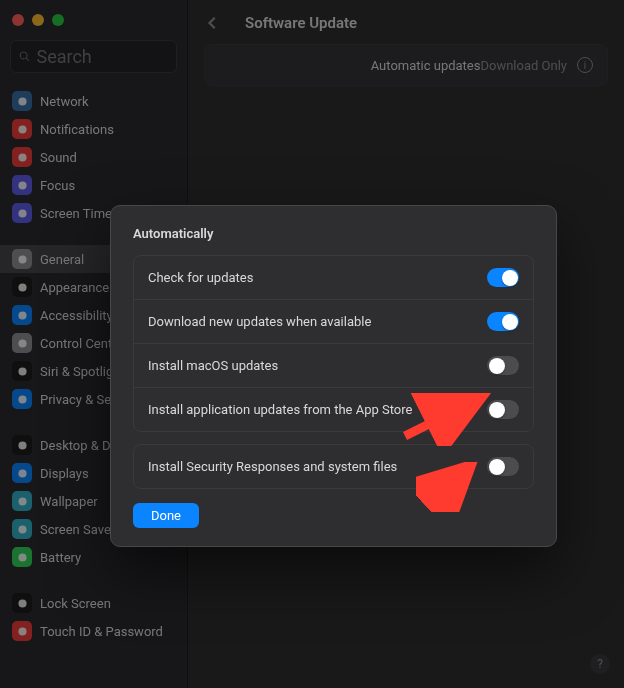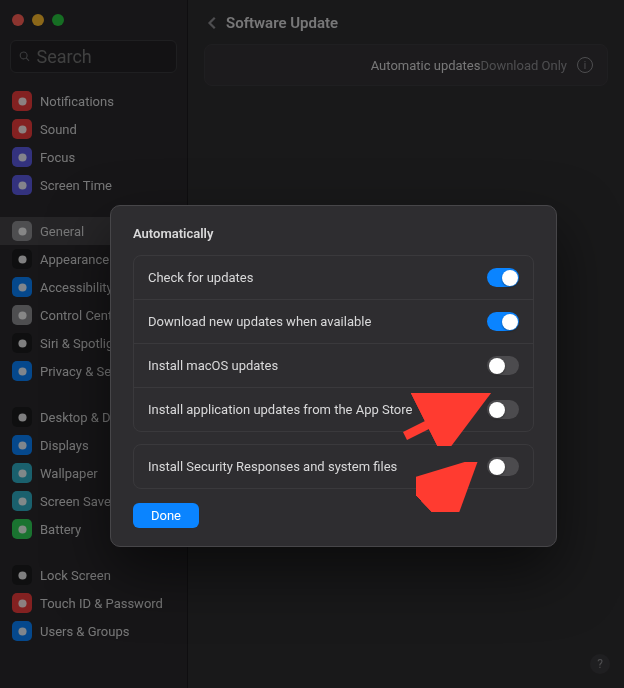--- a/index.html
+++ b/index.html
@@ -25,21 +25,21 @@
       font-size:18px;width:100%}
     .nav{flex:1;overflow:hidden}
     .group{padding:4px 0}
     .group+.group{margin-top:10px}
     .item{display:flex;align-items:center;padding:4px 10px 4px 12px;cursor:default;white-space:nowrap}
     .item.active{background:#454447}
     .icon-box{width:20px;height:20px;border-radius:5px;margin-right:8px;
       display:flex;align-items:center;justify-content:center;flex-shrink:0}
     .icon-box svg{width:13px;height:13px;fill:#fff}
     .main{flex:1;background:var(--bg2);display:flex;flex-direction:column}
-    .header{display:flex;align-items:center;gap:6px;padding:14px 18px 12px}
+    .header{display:flex;align-items:center;gap:25px;padding:14px 18px 12px}
     .header svg{width:14px;height:14px;stroke:var(--text-dim);stroke-width:2.5;fill:none}
     .header h1{font-size:15px;font-weight:600}
     .content{padding:0 16px}
     .card{background:#333235;border:1px solid var(--row-border);border-radius:8px;
       padding:12px 14px;display:flex;align-items:center;justify-content:flex-end}
     .help-circle{width:16px;height:16px;border:1.2px solid var(--text-dim);
       border-radius:50%;display:flex;align-items:center;justify-content:center;
       font-size:10px;color:var(--text-dim);margin-left:10px}
     .card-right{display:flex;align-items:center;color:var(--text-dim)}
     
@@ -78,20 +78,28 @@
     </div>
     <div class="search">
       <svg viewBox="0 0 16 16">
           <path d="M6.5 1a5.5 5.5 0 014.38 8.82l3.65 3.65-1.06 1.06-3.65-3.65A5.5 5.5 0 116.5 1zm0 1.5a4 4 0 100 8 4 4 0 000-8z"></path>
         </svg>
       <input placeholder="Search" style="">
     </div>
     <nav class="nav" id="nav">
         <div class="group">
           <div class="item">
+            <div class="icon-box" style="background: rgb(58, 110, 165);">
+              <svg viewBox="0 0 16 16">
+                <circle cx="8" cy="8" r="5" fill="rgba(255,255,255,.9)"></circle>
+              </svg>
+            </div>
+            <span>Network</span>
+          </div>
+          <div class="item">
             <div class="icon-box" style="background: rgb(238, 61, 61);">
               <svg viewBox="0 0 16 16">
                 <circle cx="8" cy="8" r="5" fill="rgba(255,255,255,.9)"></circle>
               </svg>
             </div>
             <span>Notifications</span>
           </div>
           <div class="item">
             <div class="icon-box" style="background: rgb(238, 61, 61);">
               <svg viewBox="0 0 16 16">
@@ -218,28 +226,20 @@
             </div>
             <span>Lock Screen</span>
           </div>
           <div class="item">
             <div class="icon-box" style="background: rgb(238, 61, 61);">
               <svg viewBox="0 0 16 16">
                 <circle cx="8" cy="8" r="5" fill="rgba(255,255,255,.9)"></circle>
               </svg>
             </div>
             <span>Touch ID &amp; Password</span>
-          </div>
-          <div class="item">
-            <div class="icon-box" style="background: rgb(10, 132, 255);">
-              <svg viewBox="0 0 16 16">
-                <circle cx="8" cy="8" r="5" fill="rgba(255,255,255,.9)"></circle>
-              </svg>
-            </div>
-            <span>Users &amp; Groups</span>
           </div>
         </div>
       </nav>
   </aside>
   <main class="main">
     <div class="header">
       <svg viewBox="0 0 16 16">
           <polyline points="10,2 4,8 10,14"></polyline>
         </svg>
       <h1>Software Update</h1>

